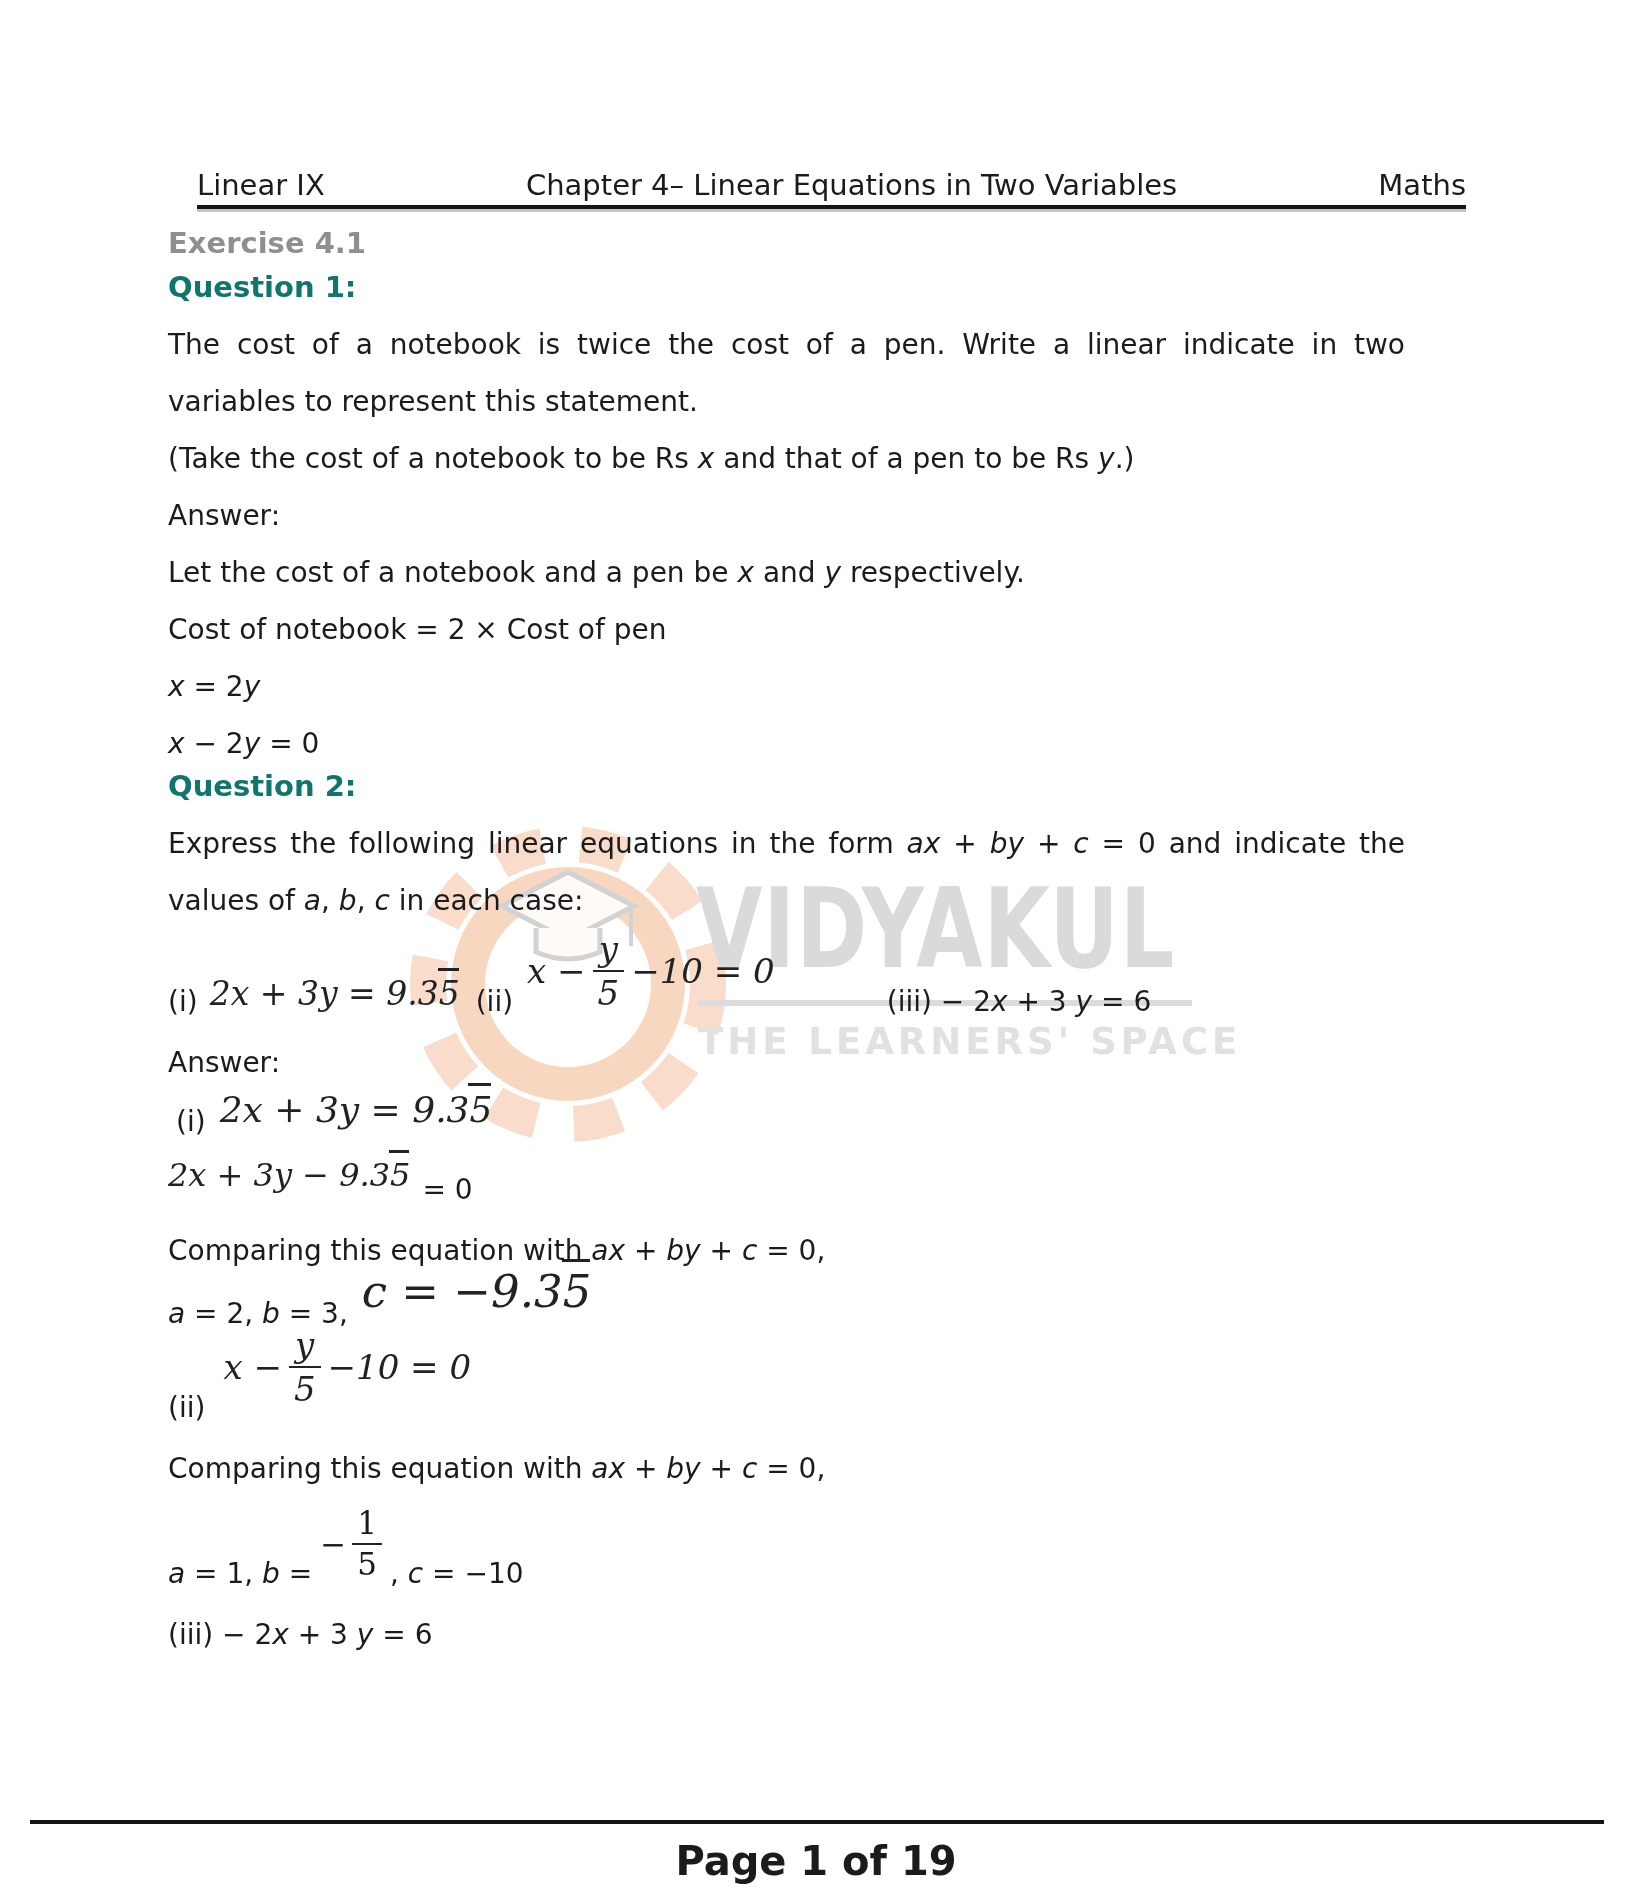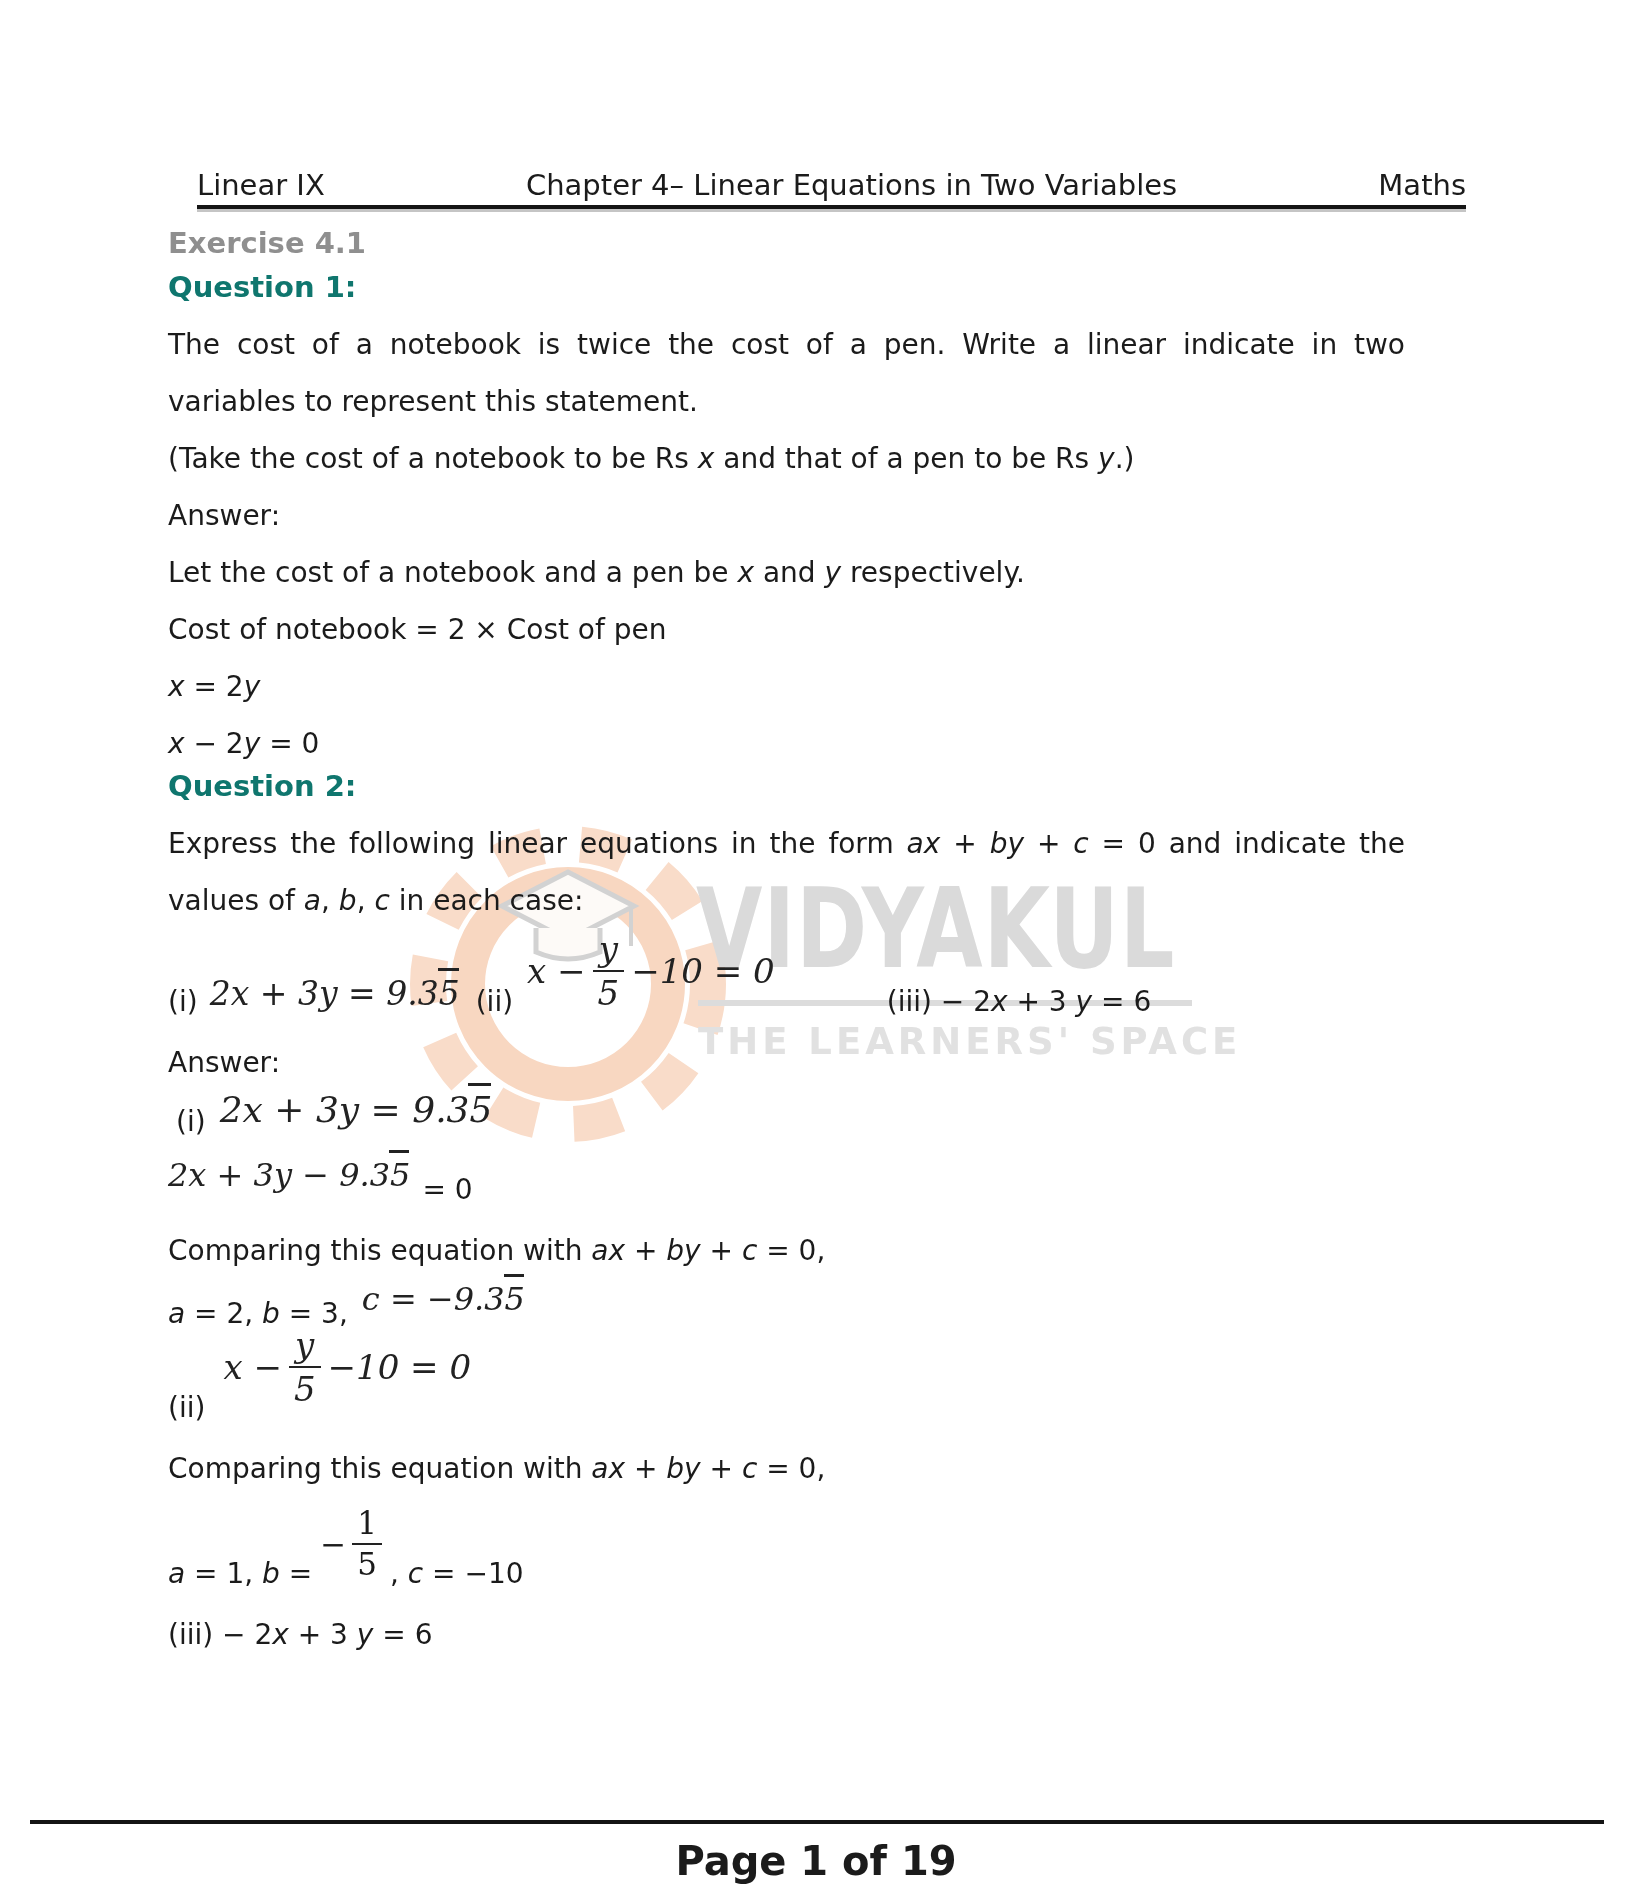--- a/index.html
+++ b/index.html
@@ -42,21 +42,21 @@
   .row-i .lab-ii{margin-left:16px;}
   .row-i .fr{margin-left:14px;margin-bottom:8px;}
   .row-i .it3{margin-left:112px;}
   .ansrow-i{height:50px;margin-bottom:16px;}
   .ansrow-i .lab{margin-left:8px;}
   .ansrow-i .eq{font-size:36px;position:relative;top:-8px;margin-left:14px;}
   .moved{height:52px;margin-bottom:14px;}
   .moved .eq{font-size:32px;position:relative;top:-12px;}
   .moved .rhs{margin-left:12px;}
   .vals{height:54px;margin-bottom:14px;}
-  .vals .ceq{font-size:32px;position:relative;top:-12px;margin-left:14px;}
+  .vals .ceq{font-size:45px;position:relative;top:-12px;margin-left:14px;}
   .row-ii2{height:80px;margin-bottom:12px;}
   .row-ii2 .fr{margin-left:18px;margin-bottom:18px;}
   .bvals{height:96px;margin-bottom:2px;}
   .bvals .bfrac{display:inline-flex;align-items:center;gap:6px;font-family:"DejaVu Serif",serif;
                 font-size:31px;margin:0 8px;position:relative;top:-10px;}
   
   .frule{position:absolute;left:30px;top:1820px;width:1574px;height:4px;background:#141414;z-index:1;}
   .footer-text{position:absolute;left:0;top:1838px;width:1632px;text-align:center;
                font-size:40px;font-weight:bold;z-index:1;}
 </style>

